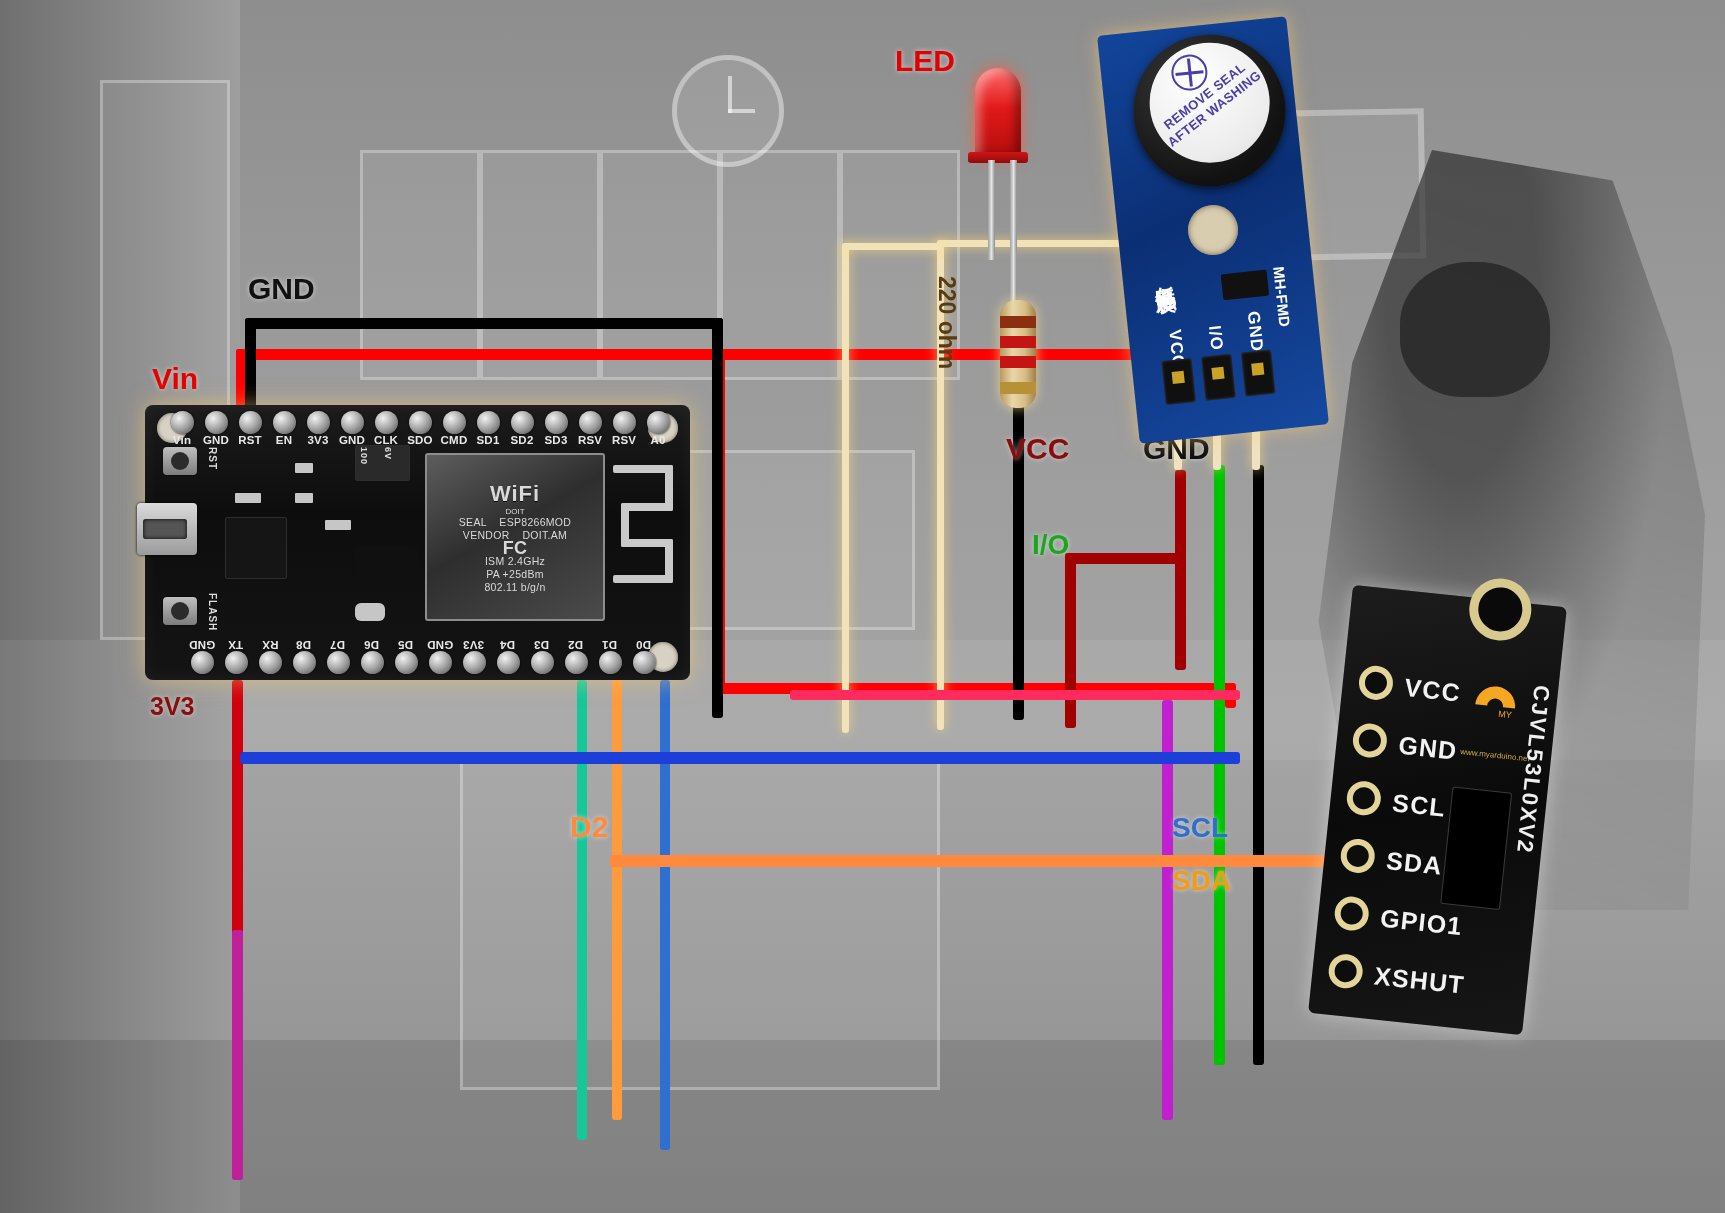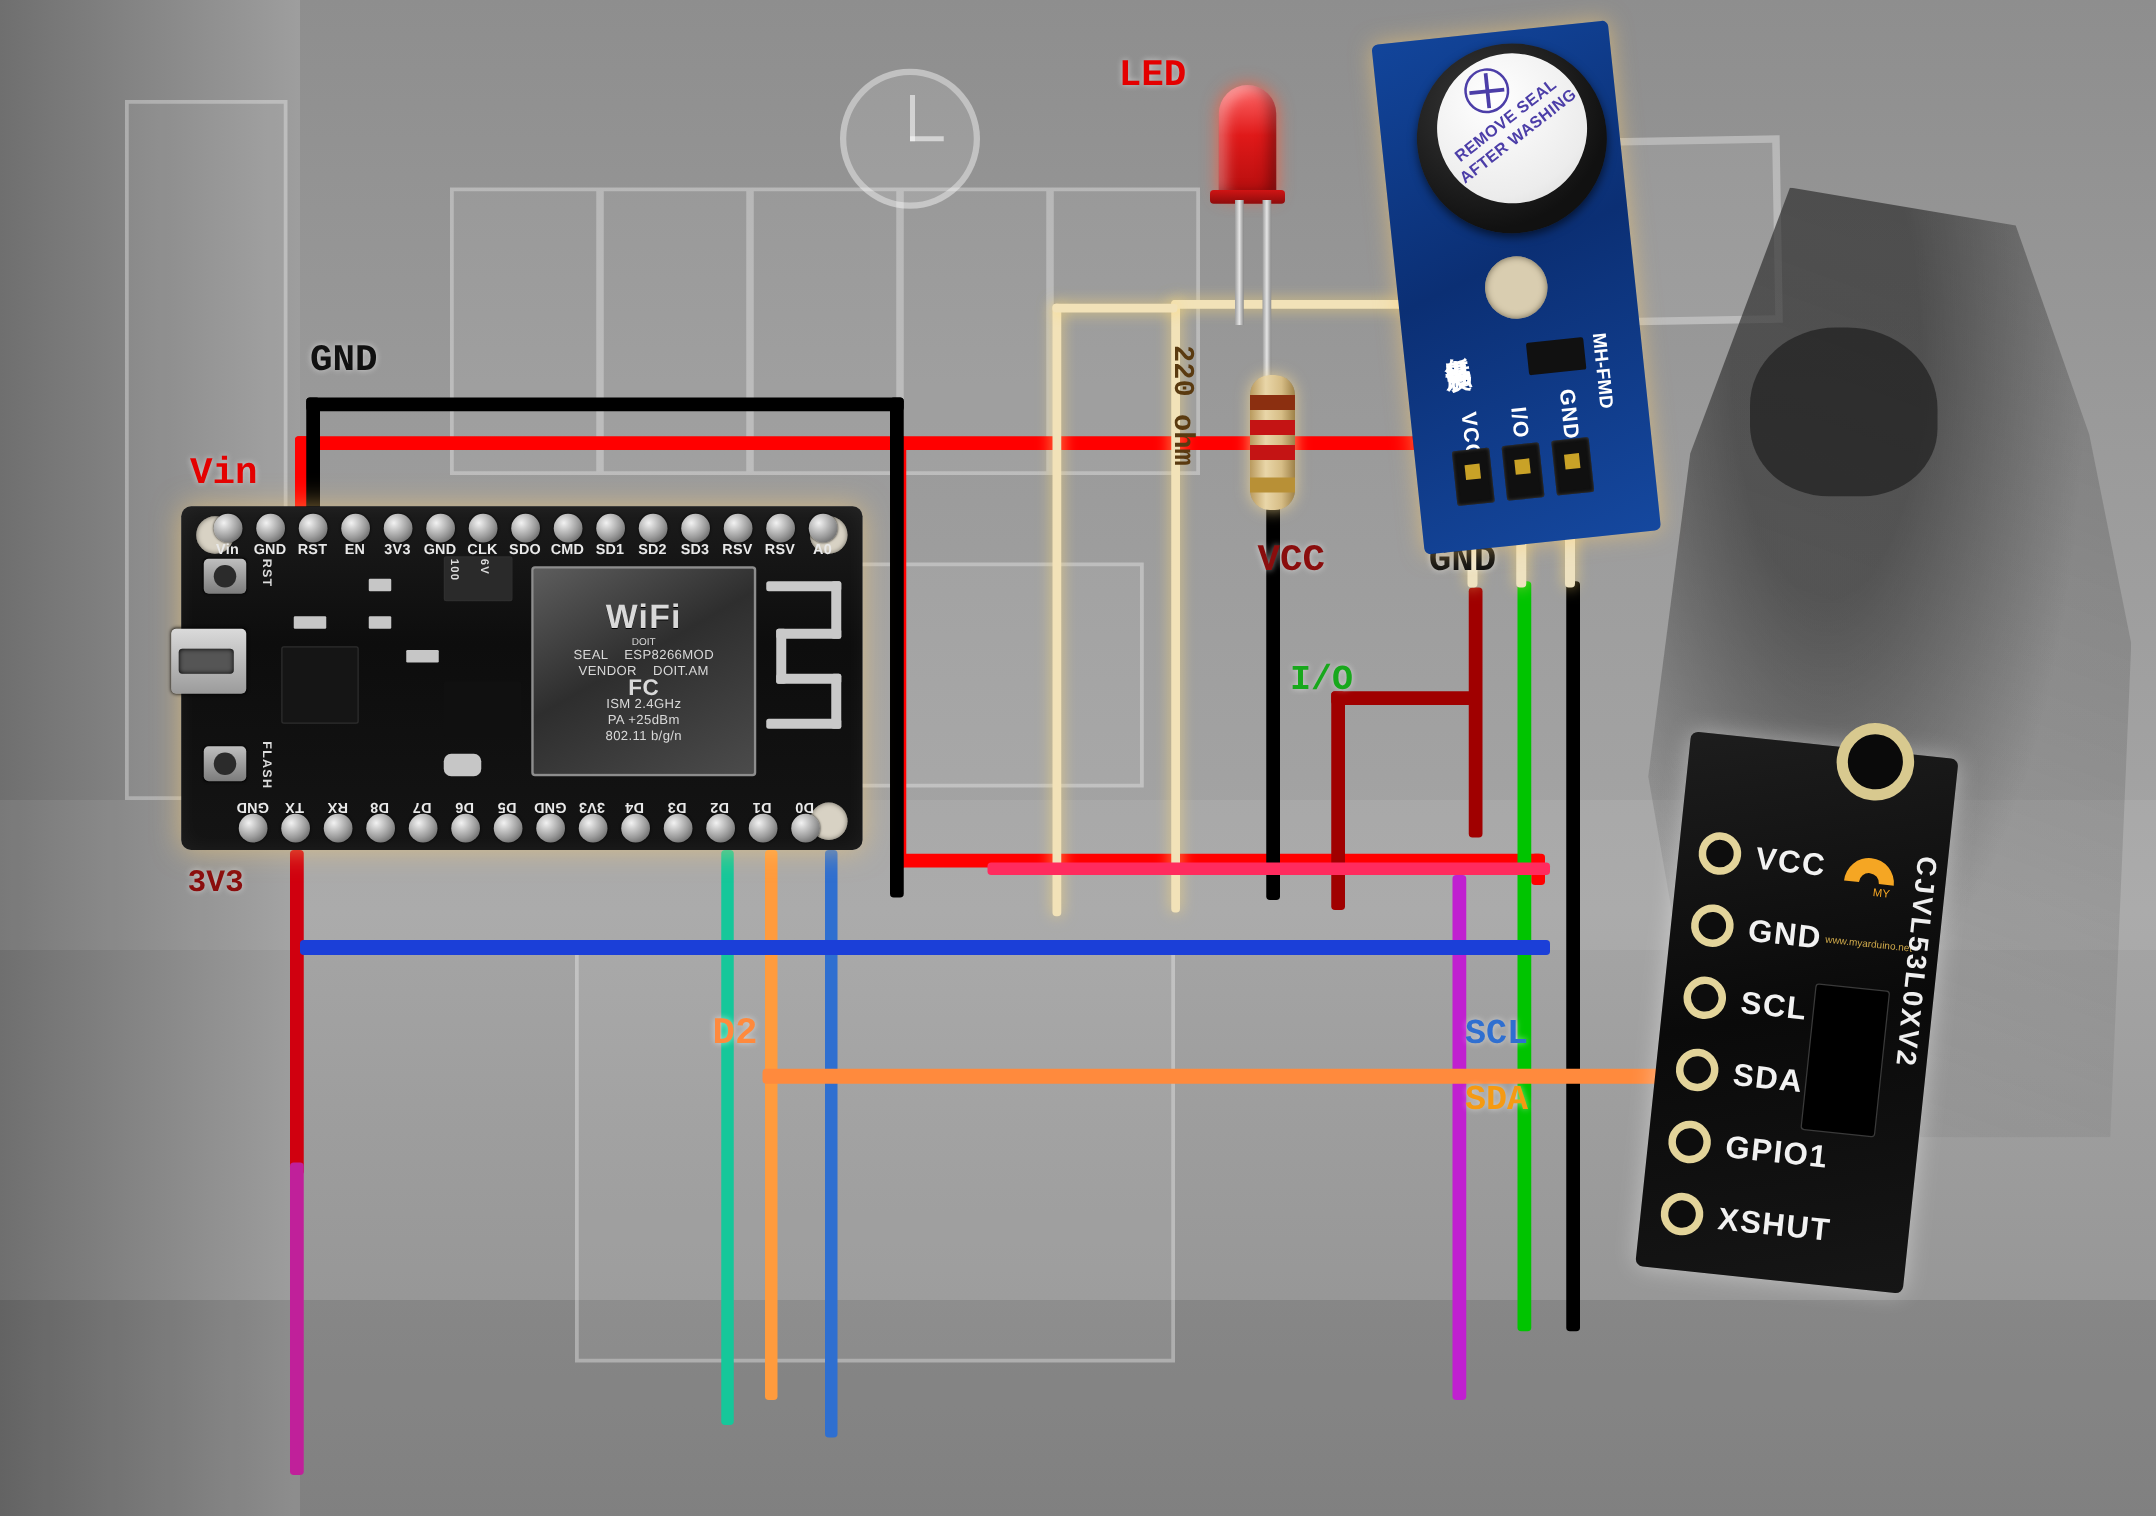--- a/index.html
+++ b/index.html
@@ -57,21 +57,21 @@
   
   .wire { position:absolute; border-radius:3px; }
   .wire-h { height:9px; }
   .wire-v { width:9px; }
   .wire-thick-h { height:11px; }
   .wire-thick-v { width:11px; }
   .glow{ filter: drop-shadow(0 0 6px rgba(255,220,120,.75)); }
 
   
   .lbl {
-    position:absolute; font-weight:700; font-family:Liberation Mono, monospace;
+    position:absolute; font-weight:700; font-family:Liberation Sans, sans-serif;
     white-space:nowrap; text-shadow:0 0 5px rgba(255,255,255,.55);text-align:right;
   }
 
   
   #nodemcu{
     position:absolute; left:145px; top:405px; width:545px; height:275px;
     background:linear-gradient(180deg,#1b1b1b,#0d0d0d 40%,#141414);
     border-radius:8px;
     box-shadow:0 0 22px rgba(255,205,110,.55), inset 0 0 18px rgba(255,255,255,.05);
   }
@@ -86,21 +86,21 @@
     font-family:"Liberation Sans",sans-serif; line-height:13px;}
   .pin-lbl.bottom{transform:rotate(180deg);}
   .pin.flipped{flex-direction:column-reverse;}
   .esp-shield{
     position:absolute; left:280px; top:48px; width:180px; height:168px;
     background:linear-gradient(150deg,#5d5d5d,#2e2e2e 45%,#4b4b4b);
     border:2px solid #8d8d8d; border-radius:3px;
     display:flex;flex-direction:column;align-items:center;justify-content:center;
     color:#d9d9d9;
   }
-  .esp-wifi{font-size:27px;font-weight:700;letter-spacing:1px;font-family:"Liberation Sans",sans-serif;
+  .esp-wifi{font-size:22px;font-weight:700;letter-spacing:1px;font-family:"Liberation Sans",sans-serif;
     text-shadow:0 1px 0 #000;}
   .esp-line{font-size:10.5px;letter-spacing:.3px;line-height:13px;}
   .esp-doit{font-size:8px;}
   .antenna{
     position:absolute; left:468px; top:60px; width:70px; height:150px;
   }
   .antenna i{position:absolute;background:#c9c9c9;border-radius:2px;display:block;}
   .btn-sw{position:absolute;width:34px;height:28px;border-radius:4px;
     background:linear-gradient(180deg,#bfbfbf,#7c7c7c);box-shadow:0 0 2px #000;}
   .btn-sw:after{content:"";position:absolute;left:8px;top:5px;width:18px;height:18px;border-radius:50%;

